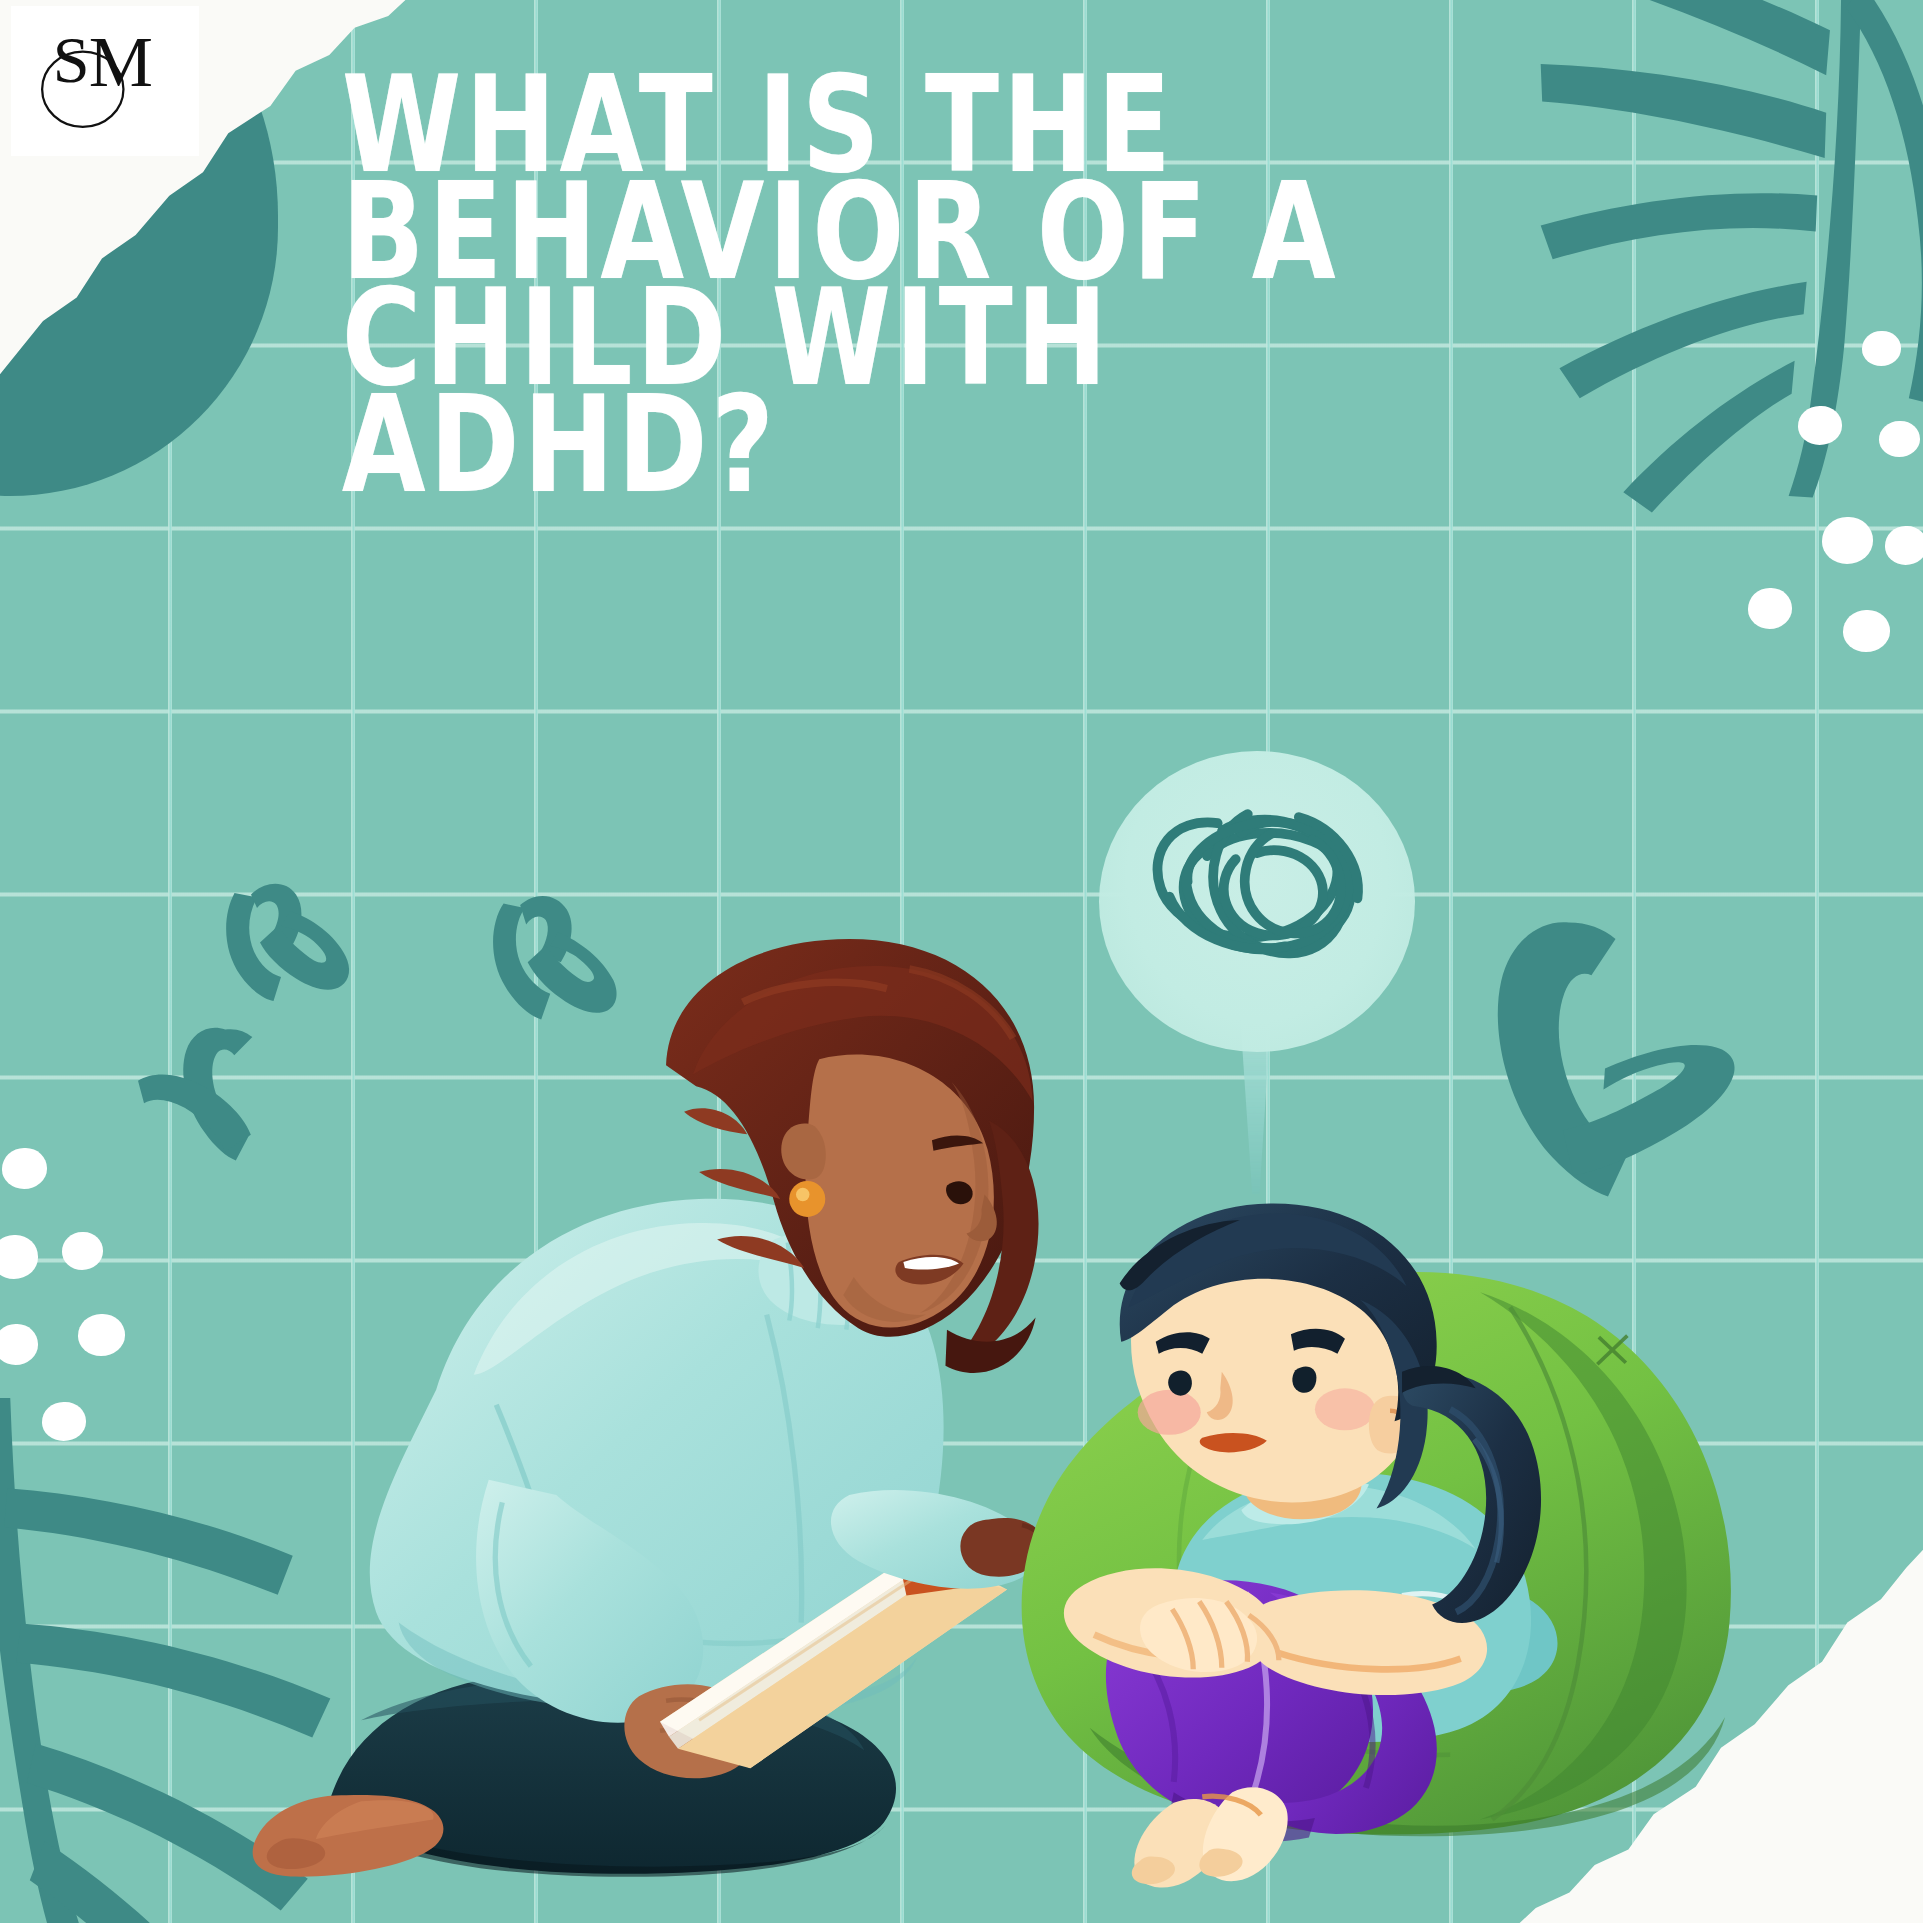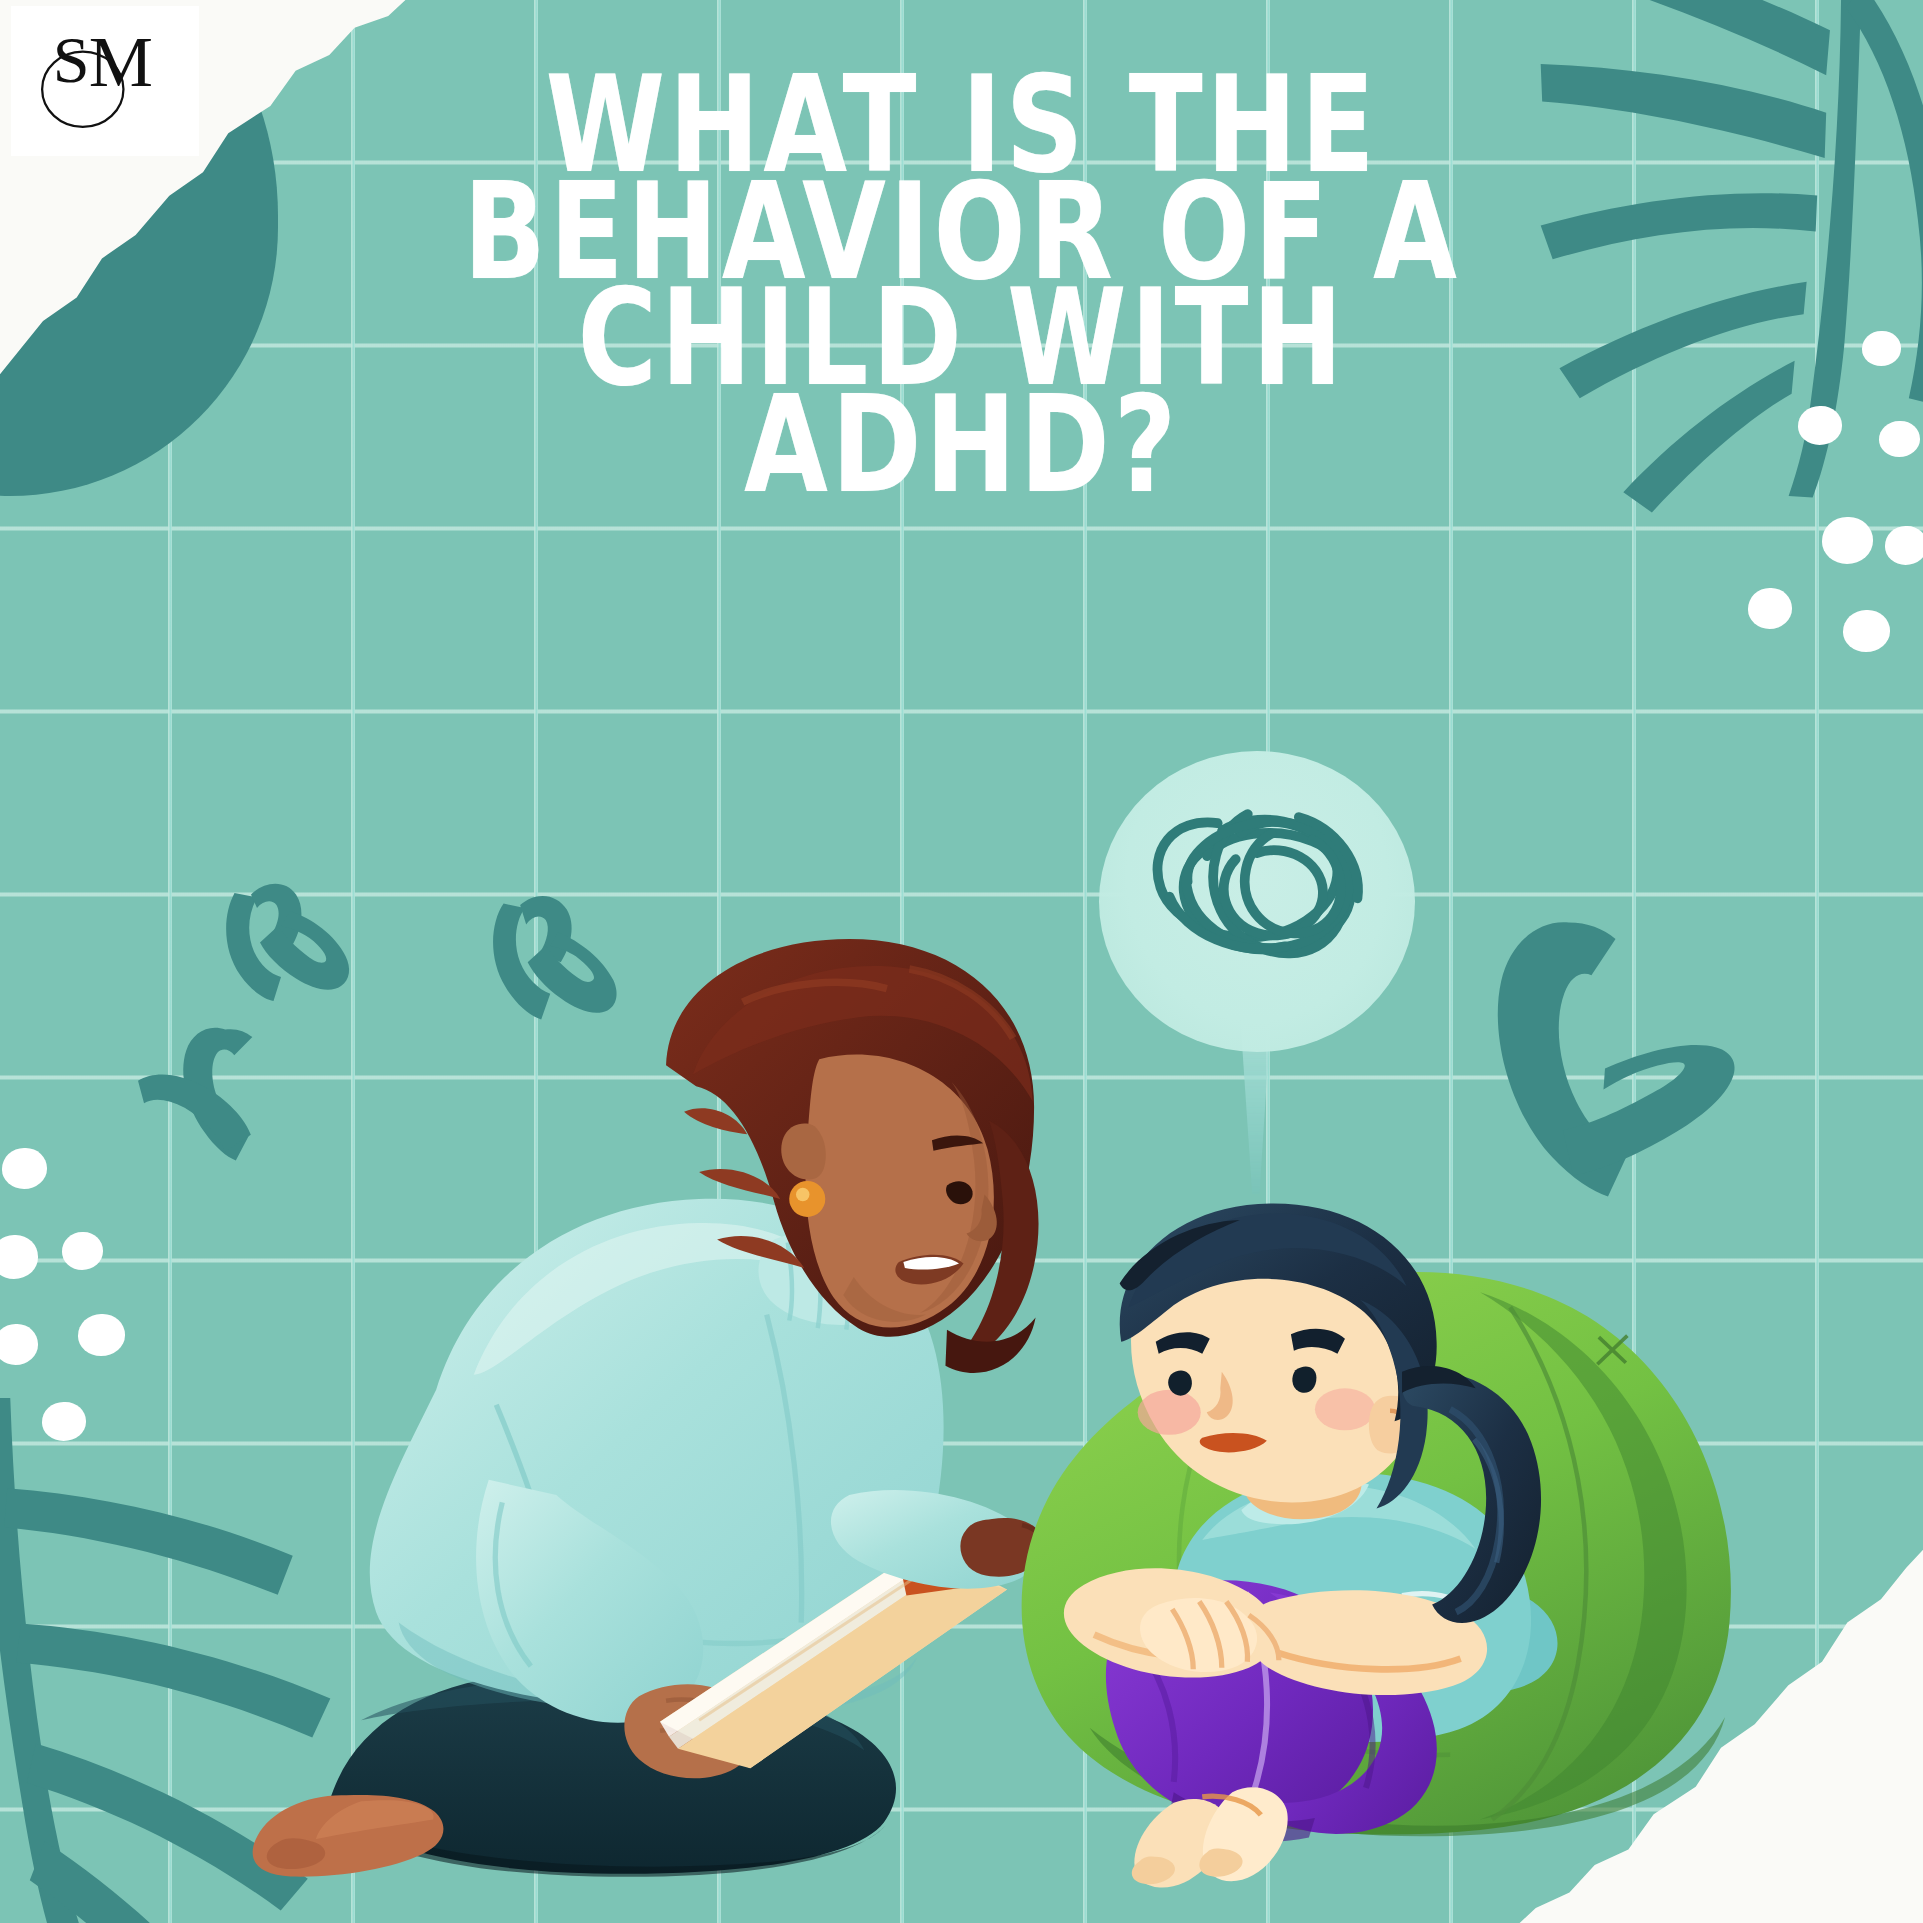--- a/index.html
+++ b/index.html
@@ -69,21 +69,21 @@
     width:188px; height:150px;
     background:#FFFFFF;
     z-index:50;
     display:flex; align-items:center; justify-content:center;
   }
   .logo-badge svg { width:162px; height:128px; }
 
   
   .title-wrap {
     position:absolute; left:0; right:0; top:71px;
-    text-align:center; z-index:30;
+    z-index:30;
     padding:0 316px;
   }
   .title-line {
     display:block;
     color:#FFFFFF;
     font-family:"DejaVu Sans", sans-serif;
     font-weight:700;
     font-size:113px;
     line-height:93px;
     letter-spacing:3.8px;

